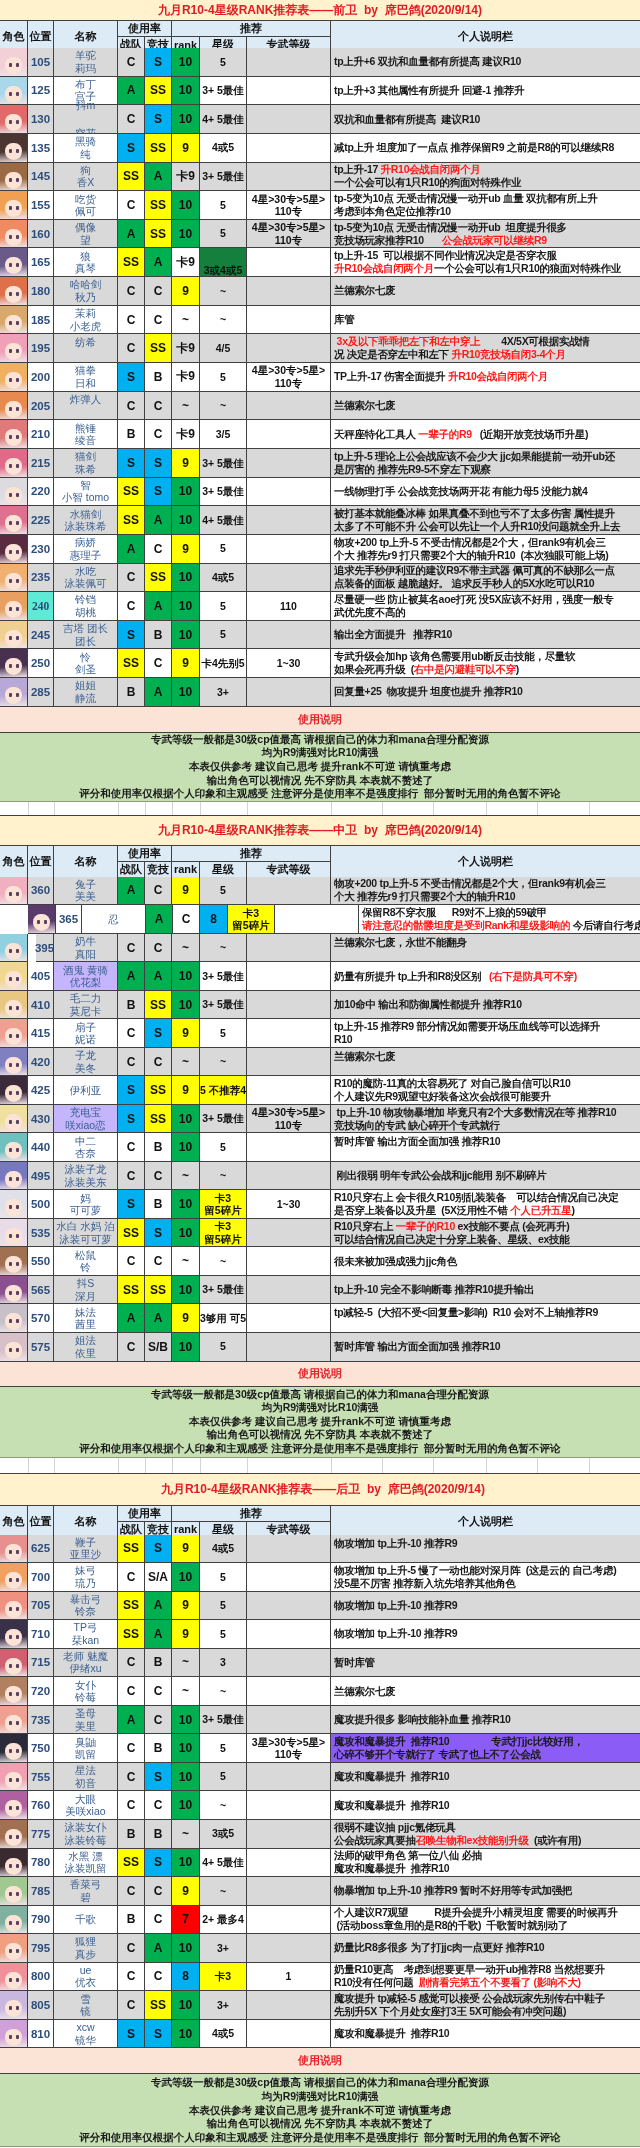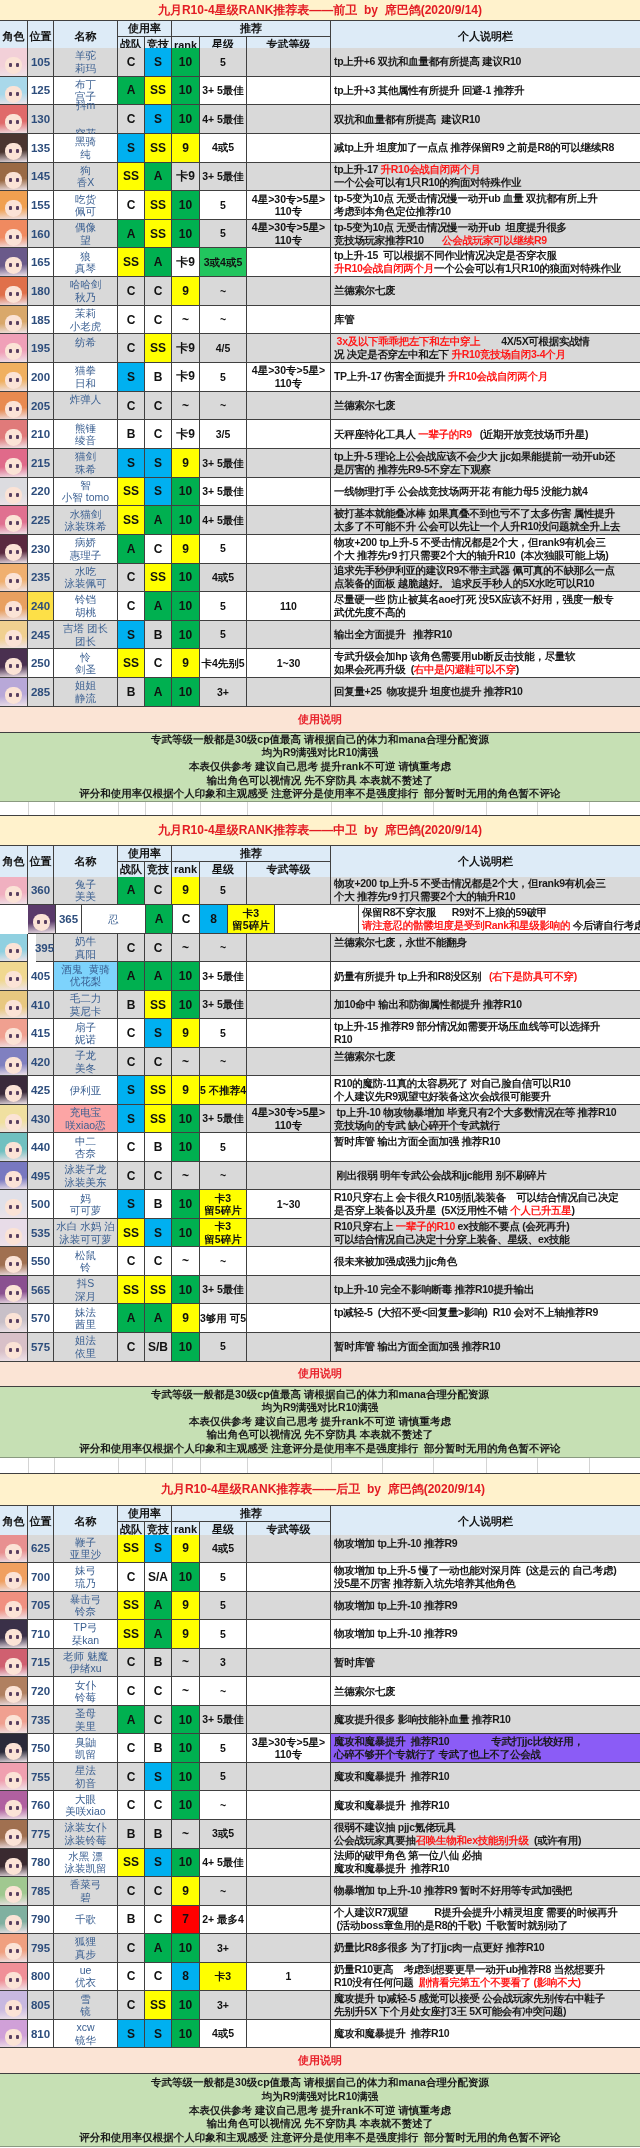--- a/index.html
+++ b/index.html
@@ -206,21 +206,21 @@
           <div class="avatar" data-name="character-avatar" style="--hair: #6a5a8a;"></div>
         </div>
         <div class="c pos" data-name="position-number" style="background: rgb(255, 255, 255);">165</div>
         <div class="c nm" data-name="character-name" style="background: rgb(255, 255, 255);">
           <span class="ln" data-name="name-line">狼</span>
           <span class="ln" data-name="name-line">真琴</span>
         </div>
         <div class="c gr" data-name="team-usage-grade" style="background: rgb(255, 255, 0);">SS</div>
         <div class="c gr" data-name="arena-usage-grade" style="background: rgb(0, 176, 80);">A</div>
         <div class="c gr" data-name="recommended-rank" style="background: rgb(255, 255, 255);">卡9</div>
-        <div class="c ml" data-name="recommended-star" style="background: #22c55e;">
+        <div class="c ml" data-name="recommended-star" style="background: #15803d; justify-content: flex-end;">
           <span class="ln" data-name="star-line">3或4或5</span>
         </div>
         <div class="c ml" data-name="unique-weapon-level" style="background: rgb(255, 255, 255);"></div>
         <div class="c note" data-name="personal-note" style="background: rgb(255, 255, 255);">
           <div class="nl" data-name="note-line"><span class="seg" data-name="note-text">tp上升-15  可以根据不同作业情况决定是否穿衣服</span></div>
           <div class="nl" data-name="note-line"><span class="seg" data-name="note-highlight" style="color: rgb(255, 26, 26);">升R10会战自闭两个月</span><span class="seg" data-name="note-text">一个公会可以有1只R10的狼面对特殊作业</span></div>
         </div>
       </div>
       <div class="grid row" data-name="character-row" style="height: 28.65px;">
         <div class="c av" data-name="avatar-cell" style="background: rgb(217, 217, 217);">
@@ -447,21 +447,21 @@
         <div class="c ml" data-name="unique-weapon-level" style="background: rgb(217, 217, 217);"></div>
         <div class="c note" data-name="personal-note" style="background: rgb(217, 217, 217);">
           <div class="nl" data-name="note-line"><span class="seg" data-name="note-text">追求先手秒伊利亚的建议R9不带主武器 佩可真的不缺那么一点</span></div>
           <div class="nl" data-name="note-line"><span class="seg" data-name="note-text">点装备的面板 越脆越好。 追求反手秒人的5X水吃可以R10</span></div>
         </div>
       </div>
       <div class="grid row" data-name="character-row" style="height: 28.65px;">
         <div class="c av" data-name="avatar-cell" style="background: rgb(255, 255, 255);">
           <div class="avatar" data-name="character-avatar" style="--hair: #e8a060;"></div>
         </div>
-        <div class="c pos" data-name="position-number" style="background: #fde047;">240</div>
+        <div class="c pos" data-name="position-number" style="background: #5eead4; font-family: Liberation Serif, serif;">240</div>
         <div class="c nm" data-name="character-name" style="background: rgb(255, 255, 255);">
           <span class="ln" data-name="name-line">铃铛</span>
           <span class="ln" data-name="name-line">胡桃</span>
         </div>
         <div class="c gr" data-name="team-usage-grade" style="background: rgb(255, 255, 255);">C</div>
         <div class="c gr" data-name="arena-usage-grade" style="background: rgb(0, 176, 80);">A</div>
         <div class="c gr" data-name="recommended-rank" style="background: rgb(0, 176, 80);">10</div>
         <div class="c ml" data-name="recommended-star" style="background: rgb(255, 255, 255);">
           <span class="ln" data-name="star-line">5</span>
         </div>
@@ -635,21 +635,21 @@
         <div class="c ml" data-name="unique-weapon-level" style="background: rgb(217, 217, 217);"></div>
         <div class="c note top" data-name="personal-note" style="background: rgb(217, 217, 217);">
           <div class="nl" data-name="note-line"><span class="seg" data-name="note-text">兰德索尔七废，永世不能翻身</span></div>
         </div>
       </div>
       <div class="grid row" data-name="character-row" style="height: 28.53px;">
         <div class="c av" data-name="avatar-cell" style="background: rgb(255, 255, 255);">
           <div class="avatar" data-name="character-avatar" style="--hair: #f0d890;"></div>
         </div>
         <div class="c pos" data-name="position-number" style="background: rgb(255, 255, 255);">405</div>
-        <div class="c nm" data-name="character-name" style="background: #7dd3fc; font-family: Liberation Mono, monospace;">
+        <div class="c nm" data-name="character-name" style="background: #c4b5fd;">
           <span class="ln" data-name="name-line">酒鬼 黄骑</span>
           <span class="ln" data-name="name-line">优花梨</span>
         </div>
         <div class="c gr" data-name="team-usage-grade" style="background: rgb(0, 176, 80);">A</div>
         <div class="c gr" data-name="arena-usage-grade" style="background: rgb(0, 176, 80);">A</div>
         <div class="c gr" data-name="recommended-rank" style="background: rgb(0, 176, 80);">10</div>
         <div class="c ml" data-name="recommended-star" style="background: rgb(255, 255, 255);">
           <span class="ln" data-name="star-line">3+ 5最佳</span>
         </div>
         <div class="c ml" data-name="unique-weapon-level" style="background: rgb(255, 255, 255);"></div>
@@ -736,21 +736,21 @@
         <div class="c note" data-name="personal-note" style="background: rgb(255, 255, 255);">
           <div class="nl" data-name="note-line"><span class="seg" data-name="note-text">R10的魔防-11真的太容易死了 对自己脸自信可以R10</span></div>
           <div class="nl" data-name="note-line"><span class="seg" data-name="note-text">个人建议先R9观望屯好装备这次会战很可能要升</span></div>
         </div>
       </div>
       <div class="grid row" data-name="character-row" style="height: 28.53px;">
         <div class="c av" data-name="avatar-cell" style="background: rgb(217, 217, 217);">
           <div class="avatar" data-name="character-avatar" style="--hair: #f0e0a0;"></div>
         </div>
         <div class="c pos" data-name="position-number" style="background: rgb(217, 217, 217);">430</div>
-        <div class="c nm" data-name="character-name" style="background: #fca5a5;">
+        <div class="c nm" data-name="character-name" style="background: #c4b5fd;">
           <span class="ln" data-name="name-line">充电宝</span>
           <span class="ln" data-name="name-line">咲xiao恋</span>
         </div>
         <div class="c gr" data-name="team-usage-grade" style="background: rgb(0, 176, 240);">S</div>
         <div class="c gr" data-name="arena-usage-grade" style="background: rgb(255, 255, 0);">SS</div>
         <div class="c gr" data-name="recommended-rank" style="background: rgb(0, 176, 80);">10</div>
         <div class="c ml" data-name="recommended-star" style="background: rgb(217, 217, 217);">
           <span class="ln" data-name="star-line">3+ 5最佳</span>
         </div>
         <div class="c ml" data-name="unique-weapon-level" style="background: rgb(217, 217, 217);">

